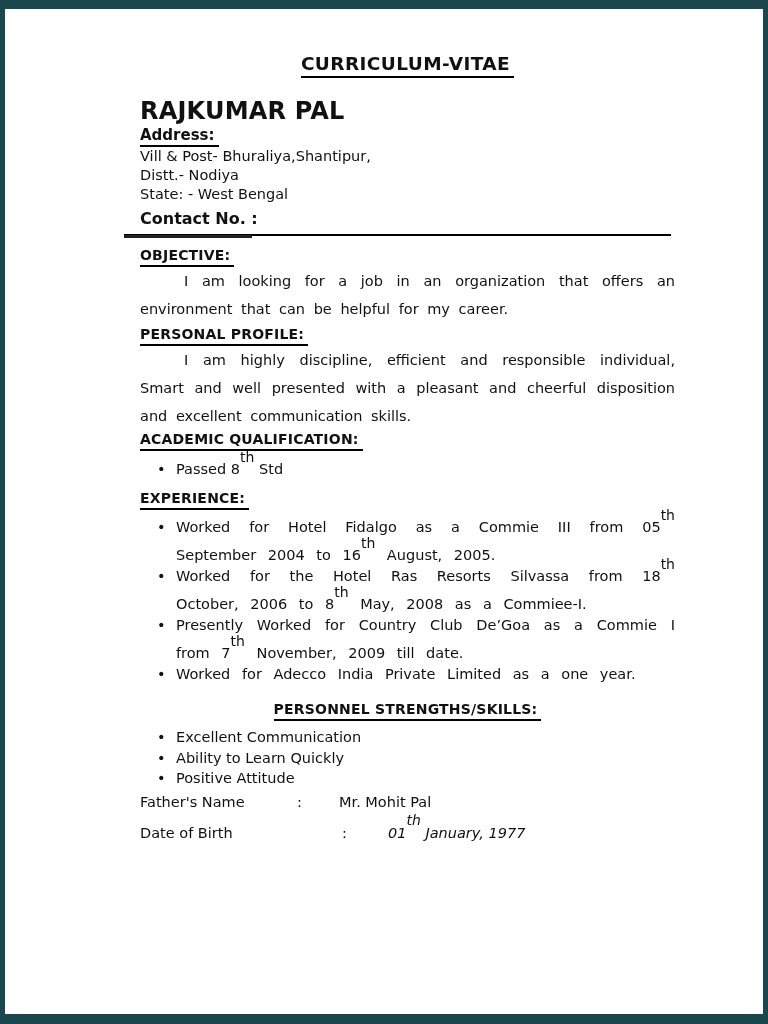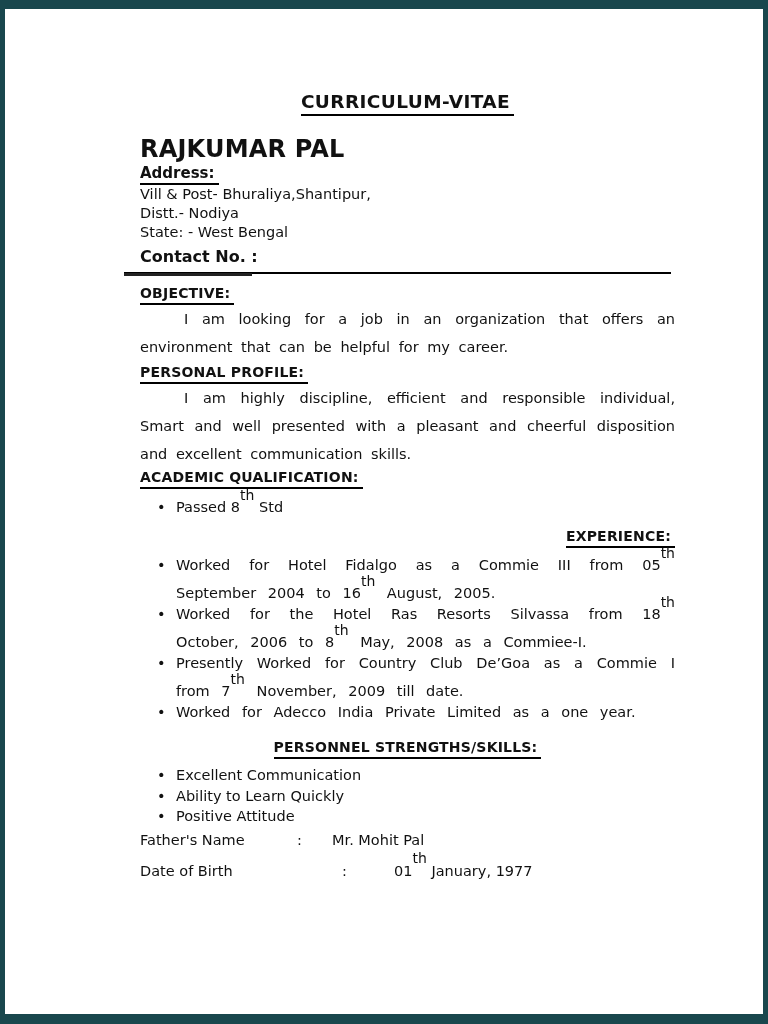--- a/index.html
+++ b/index.html
@@ -5,21 +5,21 @@
   html,body{margin:0;padding:0;}
   body{
     width:768px;height:1024px;box-sizing:border-box;
     background:#ffffff;
     border:solid #19474d;
     border-width:9px 5px 10px 5px;
     font-family:"DejaVu Sans",sans-serif;
     color:#111;
     overflow:hidden;
   }
-  .page{padding:82px 88px 0 135px;}
+  .page{padding:44px 88px 0 135px;}
 
   
   .title{margin:0;text-align:center;font-size:18.5px;font-weight:bold;
          letter-spacing:.4px;line-height:22px;}
   .u{border-bottom:2px solid #000;padding:0 4px 1px 0;display:inline-block;}
 
   
   .name{margin-top:23px;font-size:24px;font-weight:bold;line-height:21px;letter-spacing:.2px;}
   .addr-head{margin-top:4px;font-size:15px;font-weight:bold;line-height:18px;}
   .addr-line{margin-top:0;font-size:14.5px;line-height:19px;}
@@ -29,21 +29,21 @@
   
   .rule{position:relative;margin:5px 0 0 -16px;width:547px;height:5px;}
   .rule .a{position:absolute;left:0;top:0;width:100%;height:2px;background:#000;}
   .rule .b{position:absolute;left:0;top:1px;width:128px;height:3px;background:#222;}
 
   
   h2{margin:0;font-size:14px;font-weight:bold;line-height:18px;letter-spacing:.2px;}
   .h-objective{margin-top:7px;}
   .h-profile{margin-top:2px;}
   .h-academic{margin-top:0;}
-  .h-exp{margin-top:9px;text-align:right;}
+  .h-exp{margin-top:9px;}
   .h-skills{margin-top:12px;text-align:center;}
   .h-details{margin-top:37px;}
   .h-details .u{border-bottom-color:#666;}
 
   
   .para{margin:0 0 0;font-size:14.5px;line-height:28px;text-align:justify;
         text-indent:44px;word-spacing:4px;}
 
   
   ul{list-style:none;margin:0;padding:0;}
@@ -53,24 +53,24 @@
   .acad-list li{line-height:22px;}
   .exp-list{margin-top:3px;}
   .exp-list li{line-height:28px;text-align:justify;word-spacing:7px;}
   .exp-list li + li{margin-top:-7px;}
   .skill-list{margin-top:6px;}
   .skill-list li{line-height:20.5px;}
 
   
   .pd-row{position:relative;margin-top:3px;font-size:14.5px;line-height:20px;}
   .pd-row .colon{position:absolute;left:157px;}
-  .pd-row .value{position:absolute;left:192px;}
+  .pd-row .value{position:absolute;left:199px;}
   .pd-row.r2{margin-top:11px;}
   .pd-row.r2 .colon{left:202px;}
-  .pd-row.r2 .value{left:254px;}
+  .pd-row.r2 .value{left:248px;font-style:italic;}
 
   sup{font-size:14px;line-height:0;position:relative;top:-.45em;}
 </style>
 </head>
 <body>
 
 <div class="page">
 
   <h1 class="title"><span class="u">CURRICULUM-VITAE</span></h1>
 

